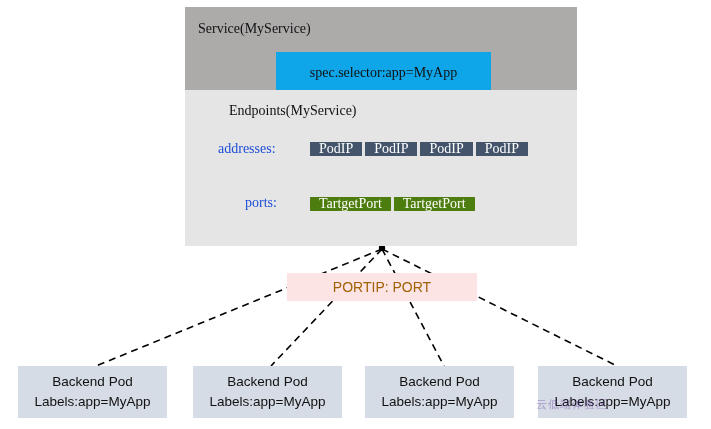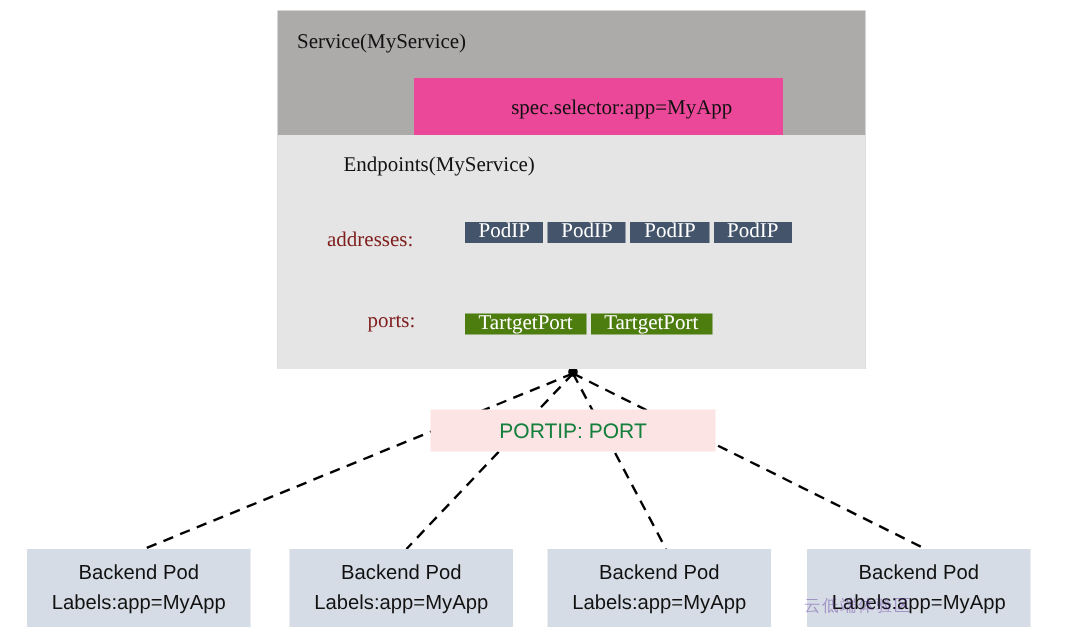--- a/index.html
+++ b/index.html
@@ -49,28 +49,27 @@
     font-size: 14px;
     color: #111111;
     white-space: nowrap;
   }
   .selector-chip {
     position: absolute;
     left: 91px;
     top: 45px;
     width: 215px;
     height: 41px;
-    background: #ec4899;
-    display: flex;
-    align-items: center;
-    justify-content: center;
-    font-size: 14px;
-    color: #111111;
-    white-space: nowrap;
-    padding-left: 31px;
+    background: #0ea5e9;
+    display: flex;
+    align-items: center;
+    justify-content: center;
+    font-size: 14px;
+    color: #111111;
+    white-space: nowrap;
   }
 
   
   .endpoints-box {
     position: absolute;
     left: 0px;
     top: 83px;
     width: 392px;
     height: 156px;
     background: #E5E5E5;
@@ -88,23 +87,22 @@
   .row {
     position: absolute;
     display: flex;
     align-items: center;
   }
   .row-addresses { left: 33px; top: 51px; }
   .row-ports     { left: 60px; top: 105px; align-items: flex-end; }
 
   .row-label {
     font-size: 14px;
-    color: #7f1d1d;
-    white-space: nowrap;
-    margin-top: 12px;
+    color: #1d4ed8;
+    white-space: nowrap;
   }
   .row-addresses .row-label { width: 92px; }
   .row-ports .row-label     { width: 65px; }
 
   .chip-group {
     display: flex;
     gap: 3px;
   }
   .chip {
     height: 14px;
@@ -130,21 +128,21 @@
     position: absolute;
     left: 287px;
     top: 273px;
     width: 190px;
     height: 28px;
     background: #FCE4E4;
     display: flex;
     align-items: center;
     justify-content: center;
     font-size: 14px;
-    color: #15803d;
+    color: #a16207;
     white-space: nowrap;
     z-index: 3;
   }
 
   
   .pod-box {
     position: absolute;
     top: 366px;
     width: 149px;
     height: 52px;

